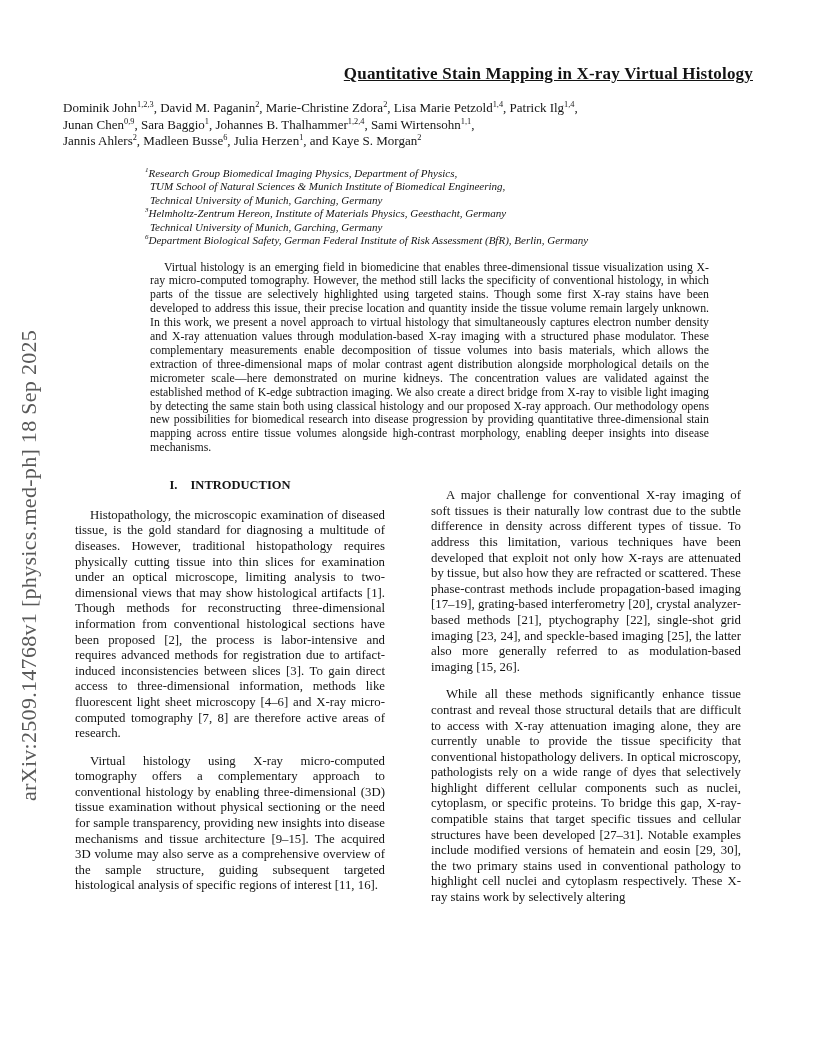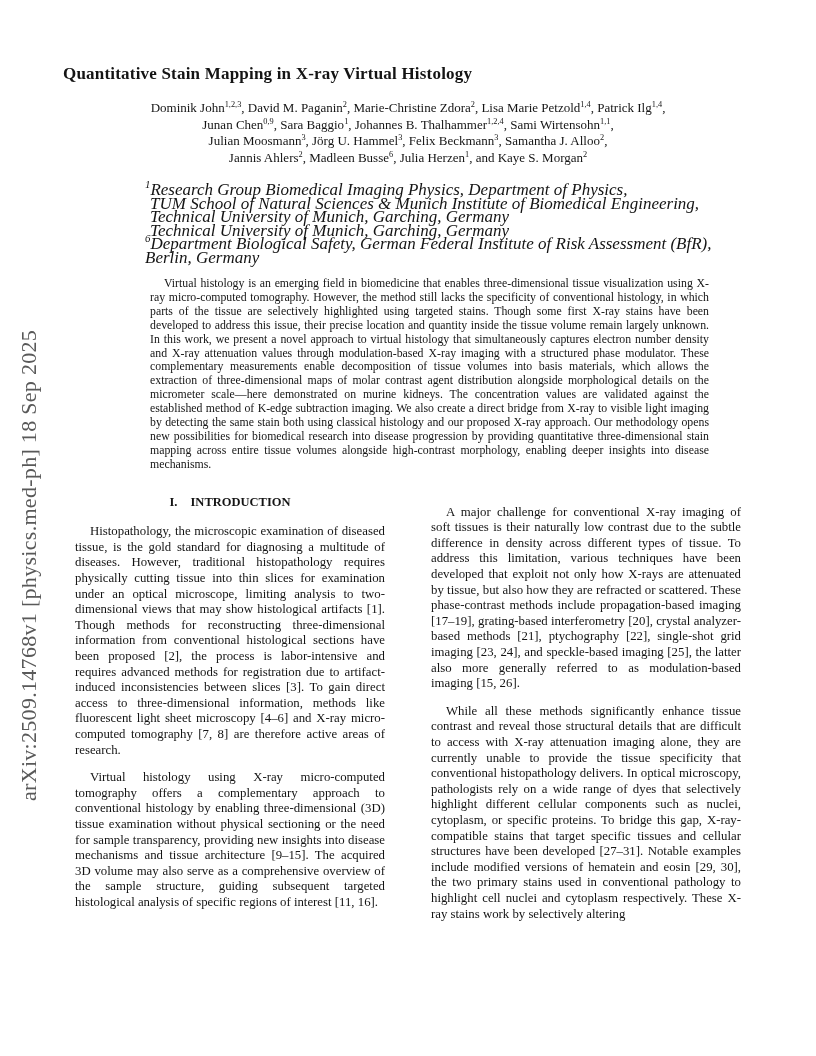--- a/index.html
+++ b/index.html
@@ -18,36 +18,36 @@
     left: 16px;
     transform-origin: 0 0;
     transform: rotate(-90deg);
     white-space: nowrap;
     font-size: 22px;
     letter-spacing: 0.3px;
     color: #595959;
   }
   .content { padding: 64px 63px 0 63px; }
   .title {
-    text-align: left;
+    text-align: right;
     font-weight: bold;
     font-size: 17px;
     margin: 0 0 16px 0;
     letter-spacing: 0.2px;
+    text-decoration: underline;
   }
   .authors {
-    text-align: center;
     font-size: 13px;
     line-height: 16.5px;
     margin: 0 0 17px 0;
   }
   sup { font-size: 64%; line-height: 0; }
   .affiliations {
     font-style: italic;
-    font-size: 17px;
+    font-size: 11px;
     line-height: 13.5px;
     margin: 0 0 13px 82px;
   }
   .aff-line.cont { padding-left: 5px; }
   .abstract {
     font-size: 11.8px;
     line-height: 13.9px;
     text-align: justify;
     text-indent: 14px;
     margin: 0 44px 21px 87px;
@@ -75,28 +75,28 @@
 
 <div class="page">
   <div class="arxiv-banner">arXiv:2509.14768v1 [physics.med-ph] 18 Sep 2025</div>
 
   <div class="content">
     <h1 class="title">Quantitative Stain Mapping in X-ray Virtual Histology</h1>
 
     <div class="authors">
         <div class="author-line"><span>Dominik John<sup>1,2,3</sup>, </span><span>David M. Paganin<sup>2</sup>, </span><span>Marie-Christine Zdora<sup>2</sup>, </span><span>Lisa Marie Petzold<sup>1,4</sup>, </span><span>Patrick Ilg<sup>1,4</sup>,</span></div>
         <div class="author-line"><span>Junan Chen<sup>0,9</sup>, </span><span>Sara Baggio<sup>1</sup>, </span><span>Johannes B. Thalhammer<sup>1,2,4</sup>, </span><span>Sami Wirtensohn<sup>1,1</sup>,</span></div>
-        <div class="author-line"><span>Julian Moosmann<sup>3</sup>, </span><span>Jörg U. Hammel<sup>3</sup>, </span><span>Felix Beckmann<sup>3</sup>, </span><span>Samantha J. Alloo<sup>2</sup>,</span></div>
         <div class="author-line"><span>Jannis Ahlers<sup>2</sup>, </span><span>Madleen Busse<sup>6</sup>, </span><span>Julia Herzen<sup>1</sup>, </span><span>and Kaye S. Morgan<sup>2</sup></span></div>
       </div>
 
     <div class="affiliations">
         <div class="aff-line"><sup>1</sup>Research Group Biomedical Imaging Physics, Department of Physics,</div>
         <div class="aff-line cont">TUM School of Natural Sciences &amp; Munich Institute of Biomedical Engineering,</div>
         <div class="aff-line cont">Technical University of Munich, Garching, Germany</div>
+        <div class="aff-line"><sup>3</sup>Helmholtz-Zentrum Hereon, Institute of Materials Physics, Geesthacht, Germany</div>
         <div class="aff-line cont">Technical University of Munich, Garching, Germany</div>
         <div class="aff-line"><sup>6</sup>Department Biological Safety, German Federal Institute of Risk Assessment (BfR), Berlin, Germany</div>
       </div>
 
     <div class="abstract">Virtual histology is an emerging field in biomedicine that enables three-dimensional tissue visualization using X-ray micro-computed tomography. However, the method still lacks the specificity of conventional histology, in which parts of the tissue are selectively highlighted using targeted stains. Though some first X-ray stains have been developed to address this issue, their precise location and quantity inside the tissue volume remain largely unknown. In this work, we present a novel approach to virtual histology that simultaneously captures electron number density and X-ray attenuation values through modulation-based X-ray imaging with a structured phase modulator. These complementary measurements enable decomposition of tissue volumes into basis materials, which allows the extraction of three-dimensional maps of molar contrast agent distribution alongside morphological details on the micrometer scale—here demonstrated on murine kidneys. The concentration values are validated against the established method of K-edge subtraction imaging. We also create a direct bridge from X-ray to visible light imaging by detecting the same stain both using classical histology and our proposed X-ray approach. Our methodology opens new possibilities for biomedical research into disease progression by providing quantitative three-dimensional stain mapping across entire tissue volumes alongside high-contrast morphology, enabling deeper insights into disease mechanisms.</div>
 
     <div class="columns">
       <div class="col col-left">
         <div class="section-heading">
           <span class="num">I.</span><span>INTRODUCTION</span>

